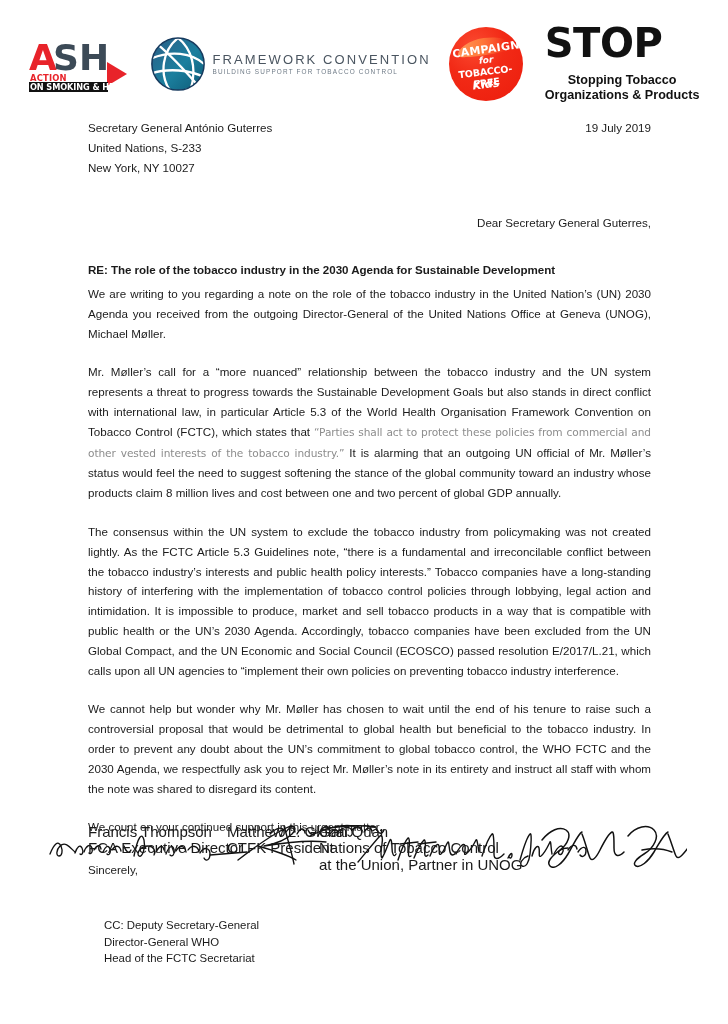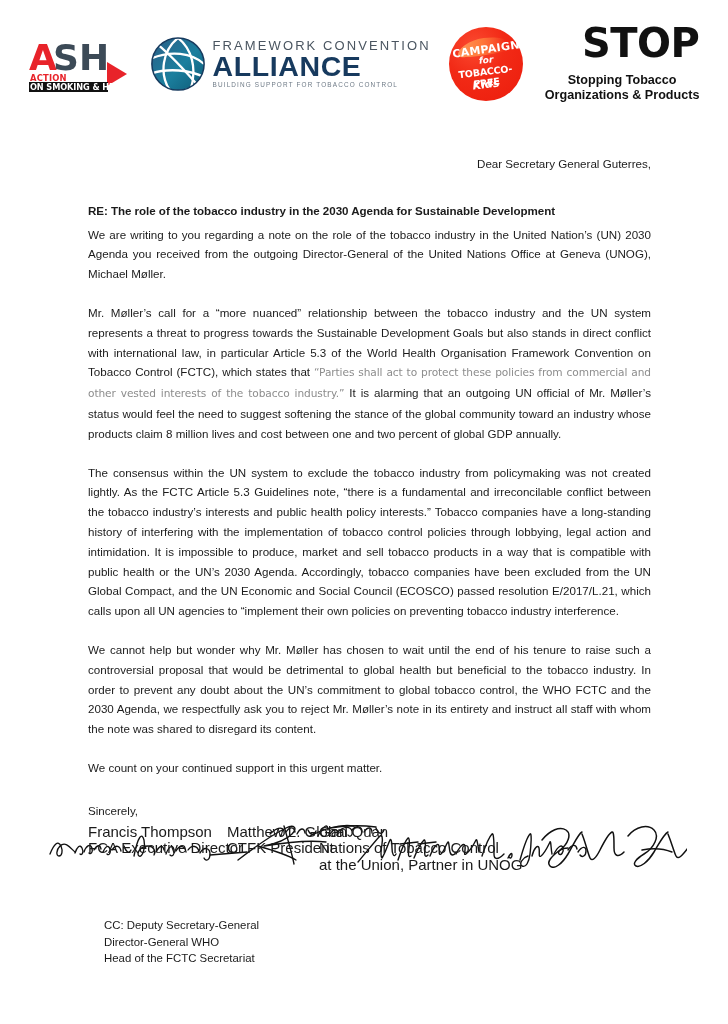--- a/index.html
+++ b/index.html
@@ -122,21 +122,21 @@
   .ctfk-l4 {
     position: absolute; left: 0; right: 0; top: 51px;
     font-size: 11px; font-weight: 700; font-style: italic;
     transform: rotate(-6deg);
   }
 
   
   .stop-logo {
     display: flex;
     flex-direction: column;
-    align-items: flex-end;
+    align-items: flex-start;
     margin-left: 6px;
   }
   .stop-word {
     font-family: "DejaVu Sans", sans-serif;
     font-size: 40px;
     font-weight: 700;
     letter-spacing: -0.5px;
     line-height: 0.96;
     color: #111111;
   }
@@ -267,21 +267,20 @@
           <path d="M30 3 C 14 16, 10 40, 22 58"></path>
           <path d="M30 3 C 44 14, 50 34, 43 57"></path>
           <path d="M3 24 C 22 16, 44 18, 57 30"></path>
           <path d="M2 40 C 20 34, 42 36, 58 44"></path>
           <path d="M8 9 C 26 24, 40 40, 52 54"></path>
         </g>
         <circle cx="30" cy="30" r="27" fill="none" stroke="#173A5E" stroke-width="1.6"></circle>
       </svg>
       <div class="fca-words">
         <div class="fca-line1">FRAMEWORK CONVENTION</div>
-        <div class="fca-line2">ALLIANCE</div>
         <div class="fca-line3">BUILDING SUPPORT FOR TOBACCO CONTROL</div>
       </div>
     </div>
 
     <div class="ctfk-logo">
       <div class="ctfk-circle"></div>
       <div class="ctfk-swoosh"></div>
       <div class="ctfk-text">
         <div class="ctfk-l1">CAMPAIGN</div>
         <div class="ctfk-l2">for</div>
@@ -295,20 +294,28 @@
       <div class="stop-sub">
         <div>Stopping Tobacco</div>
         <div>Organizations &amp; Products</div>
       </div>
     </div>
 
   </div>
 
   <div class="letter">
 
+    <div class="addr-row">
+      <div class="addr-block">
+        <div>Secretary General António Guterres</div>
+        <div>United Nations, S-233</div>
+        <div>New York, NY 10027</div>
+      </div>
+      <div class="date">19 July 2019</div>
+    </div>
 
     <div class="salutation">Dear Secretary General Guterres,</div>
 
     <div class="subject">RE: The role of the tobacco industry in the 2030 Agenda for Sustainable Development</div>
 
     <p class="para first">We are writing to you regarding a note on the role of the tobacco industry in the United Nation’s (UN) 2030 Agenda you received from the outgoing Director-General of the United Nations Office at Geneva (UNOG), Michael Møller.</p>
 
     <p class="para"><span>Mr. Møller’s call for a “more nuanced” relationship between the tobacco industry and the UN system represents a threat to progress towards the Sustainable Development Goals but also stands in direct conflict with international law, in particular Article 5.3 of the World Health Organisation Framework Convention on Tobacco Control (FCTC), which states that </span><span class="quote">“Parties shall act to protect these policies from commercial and other vested interests of the tobacco industry.”</span><span> It is alarming that an outgoing UN official of Mr. Møller’s status would feel the need to suggest softening the stance of the global community toward an industry whose products claim 8 million lives and cost between one and two percent of global GDP annually.</span></p>
 
     <p class="para">The consensus within the UN system to exclude the tobacco industry from policymaking was not created lightly. As the FCTC Article 5.3 Guidelines note, “there is a fundamental and irreconcilable conflict between the tobacco industry’s interests and public health policy interests.” Tobacco companies have a long-standing history of interfering with the implementation of tobacco control policies through lobbying, legal action and intimidation. It is impossible to produce, market and sell tobacco products in a way that is compatible with public health or the UN’s 2030 Agenda. Accordingly, tobacco companies have been excluded from the UN Global Compact, and the UN Economic and Social Council (ECOSCO) passed resolution E/2017/L.21, which calls upon all UN agencies to “implement their own policies on preventing tobacco industry interference.</p>

